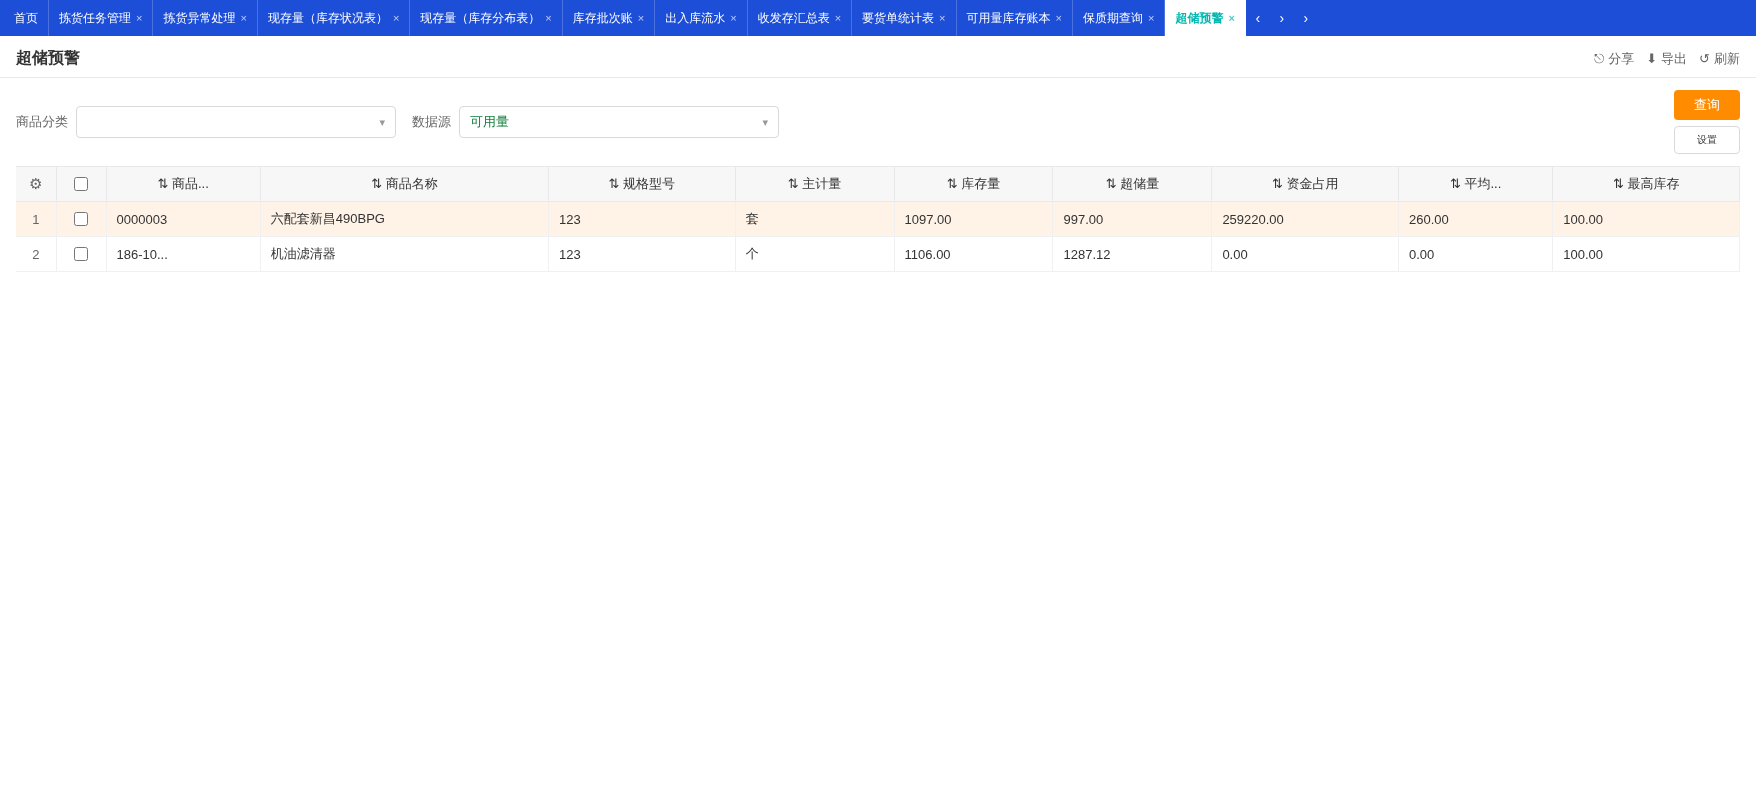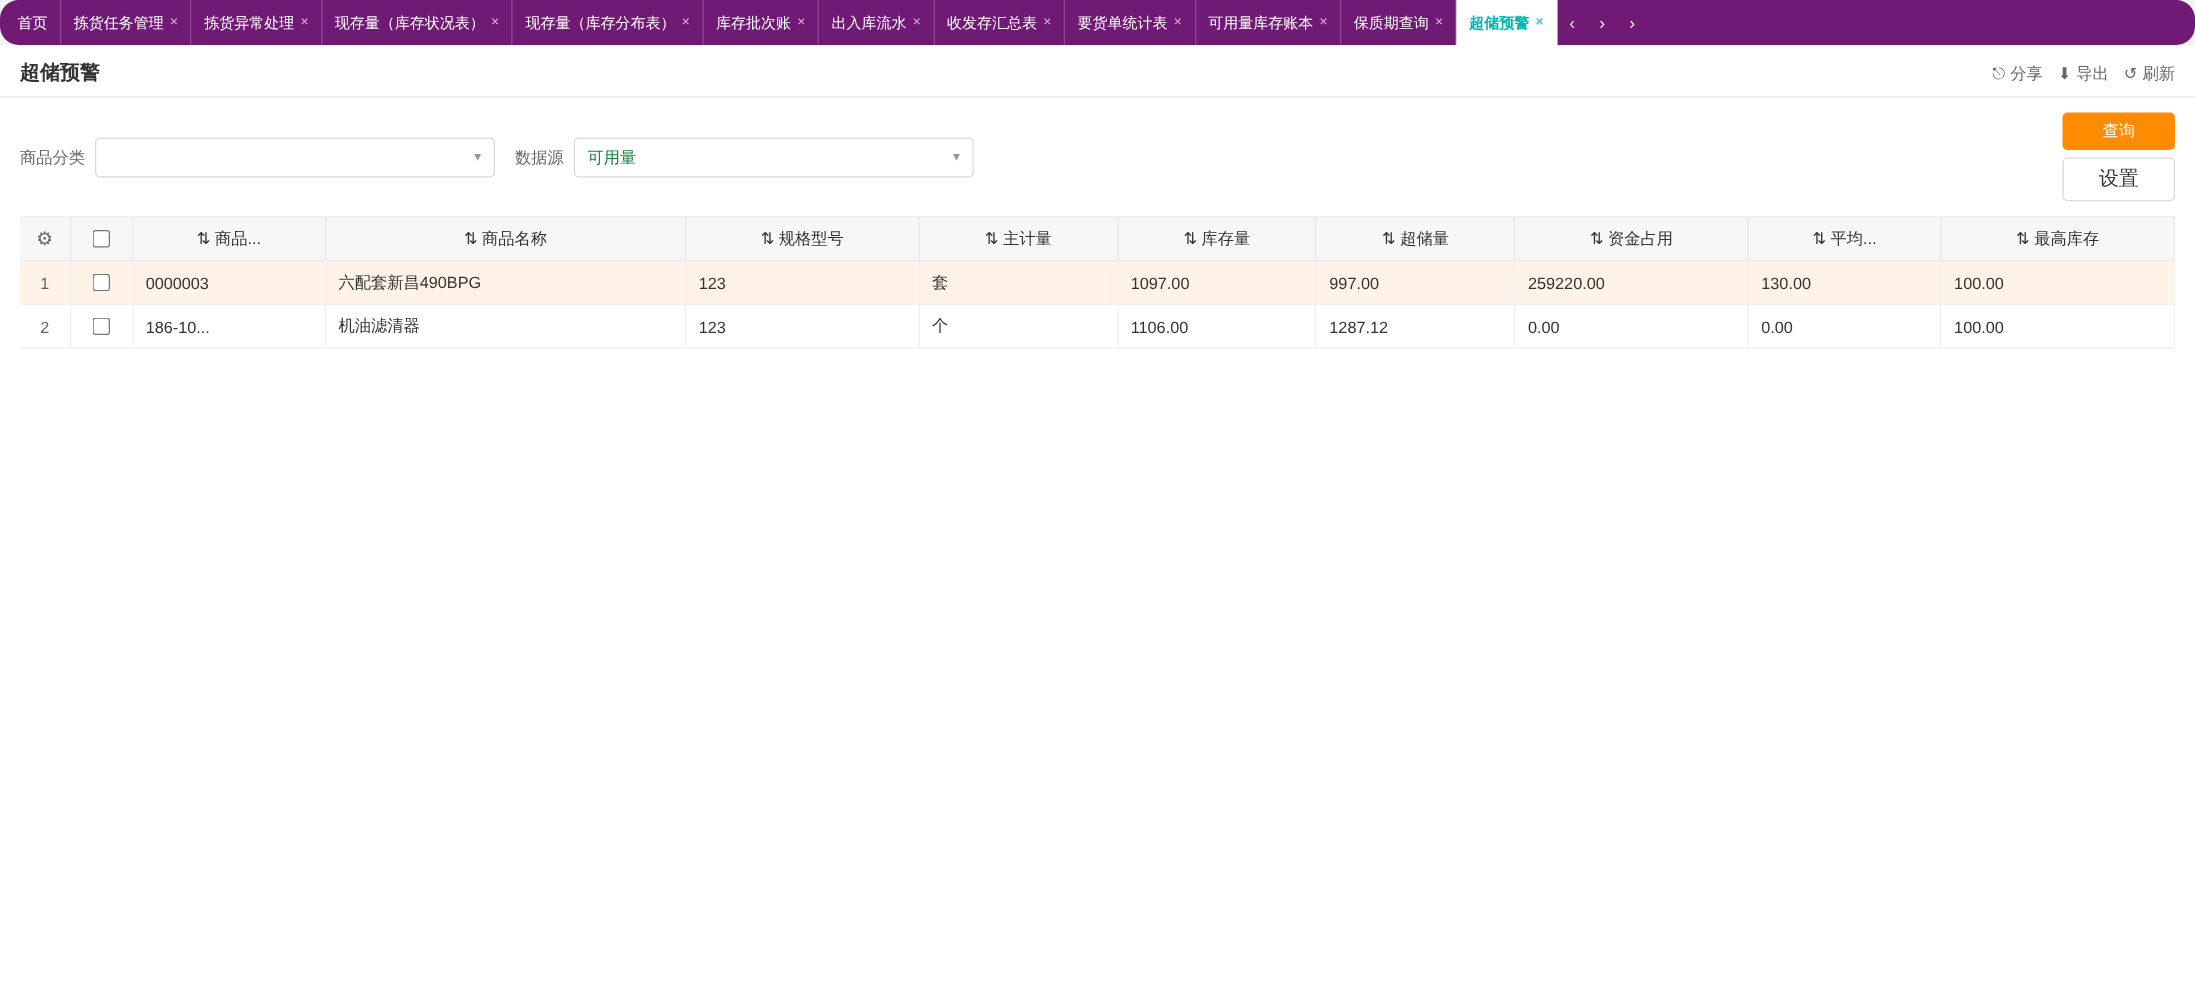--- a/index.html
+++ b/index.html
@@ -2,25 +2,24 @@
 <html><head>
   <meta charset="utf-8">
   <style>
     * { margin: 0; padding: 0; box-sizing: border-box; }
     body { font-family: 'Microsoft YaHei', Arial, sans-serif; font-size: 13px; background: #f5f5f5; color: #333; }
 
     
     .top-nav {
       display: flex;
       align-items: center;
-      background: #701a75;
+      background: #1d4ed8;
       height: 36px;
       padding: 0 4px;
       overflow: hidden;
-      border-radius: 15px;
     }
     .nav-tab {
       display: flex;
       align-items: center;
       padding: 0 10px;
       height: 36px;
       color: #fff;
       font-size: 12px;
       white-space: nowrap;
       cursor: pointer;
@@ -115,33 +114,33 @@
     }
     .filter-select .arrow-icon {
       color: #999;
       font-size: 11px;
     }
     .btn-query {
       background: #ff8c00;
       color: #fff;
       border: none;
       border-radius: 4px;
-      padding: 6px 32px;
+      padding: 6px 20px;
       cursor: pointer;
       font-size: 13px;
       margin-left: auto;
     }
     .btn-setting {
       background: #fff;
       color: #333;
       border: 1px solid #d9d9d9;
       border-radius: 4px;
       padding: 6px 6px;
       cursor: pointer;
-      font-size: 16px;
+      font-size: 10px;
     }
     .filter-buttons {
       display: flex;
       flex-direction: column;
       gap: 6px;
       margin-left: auto;
     }
 
     
     .table-container {
@@ -330,21 +329,21 @@
                 <input type="checkbox" style="">
               </div>
     </td>
     <td>0000003</td>
     <td>六配套新昌490BPG</td>
     <td>123</td>
     <td>套</td>
     <td>1097.00</td>
     <td>997.00</td>
     <td>259220.00</td>
-    <td>130.00</td>
+    <td>260.00</td>
     <td>100.00</td>
   </tr>
           <tr>
     <td>2</td>
     <td>
       <div class="checkbox-cell">
                 <input type="checkbox" style="">
               </div>
     </td>
     <td>186-10...</td>

